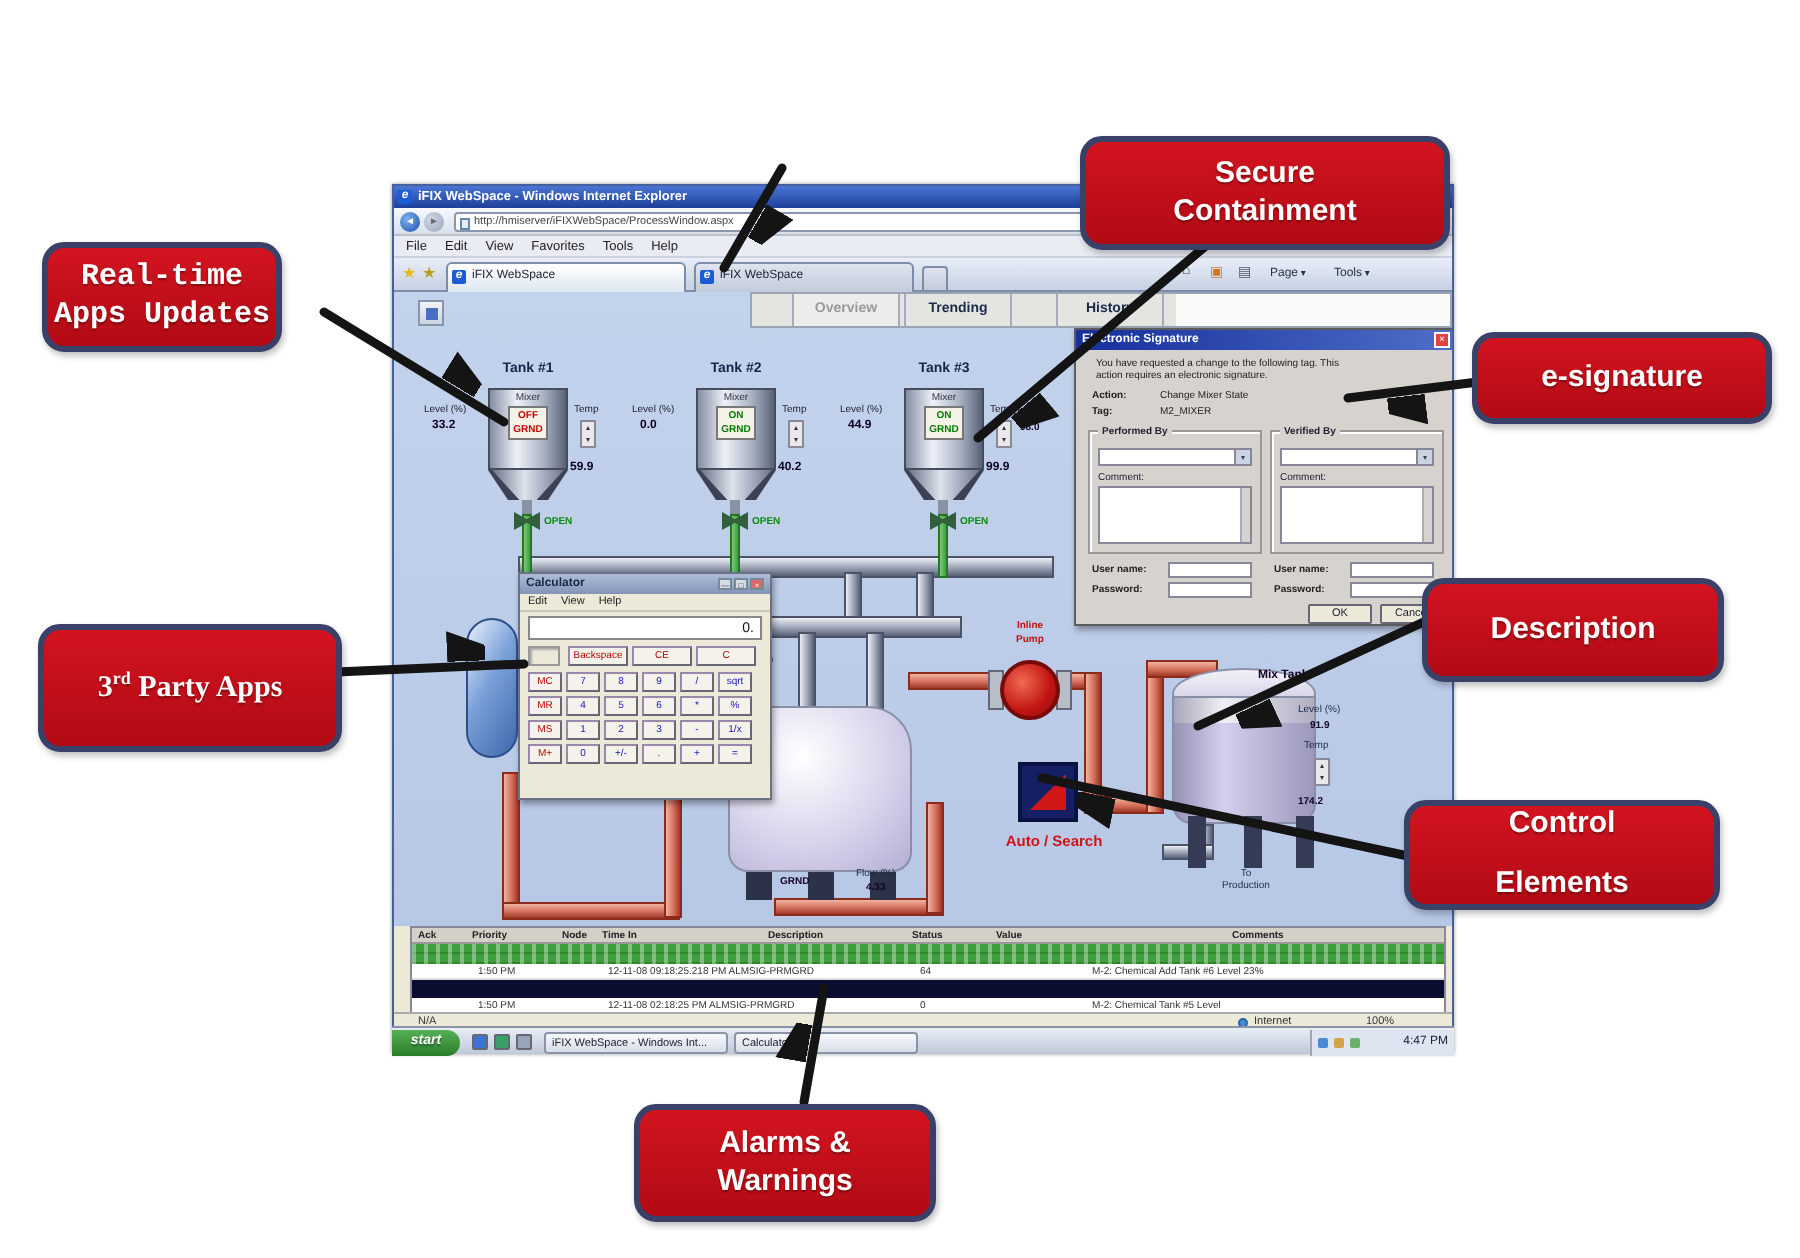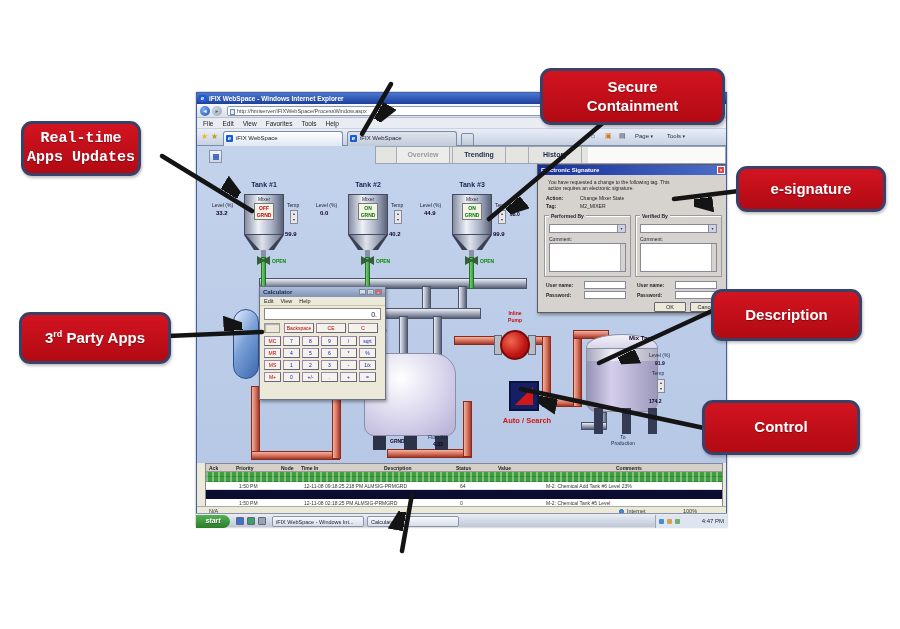--- a/index.html
+++ b/index.html
@@ -530,23 +530,28 @@
     <span>Secure</span>
       <span>Containment</span>
   </div>
   <div class="callout" style="left:21px;top:121px;width:120px;height:55px;font-family:Liberation Mono, monospace;">
     <span>Real-time</span>
       <span>Apps Updates</span>
   </div>
   <div class="callout" style="left:736px;top:166px;width:150px;height:46px;">
     <span>e-signature</span>
   </div>
-  <div class="callout" style="left:19px;top:312px;width:152px;height:52px;">
+  <div class="callout" style="left:19px;top:312px;width:152px;height:64px;font-family:Liberation Serif, serif;">
     <span><span>3</span><sup>rd</sup><span> Party Apps</span></span>
   </div>
   <div class="callout" style="left:711px;top:289px;width:151px;height:52px;">
     <span>Description</span>
   </div>
-  <div class="callout" style="left:702px;top:400px;width:158px;height:55px;">
+  <div class="callout" style="left:702px;top:400px;width:158px;height:55px;justify-content:space-between;">
     <span>Control</span>
+      <span>Elements</span>
+  </div>
+  <div class="callout" style="left:317px;top:552px;width:151px;height:59px;">
+    <span>Alarms &amp;</span>
+      <span>Warnings</span>
   </div>
 
 </div>
 
 </body></html>

